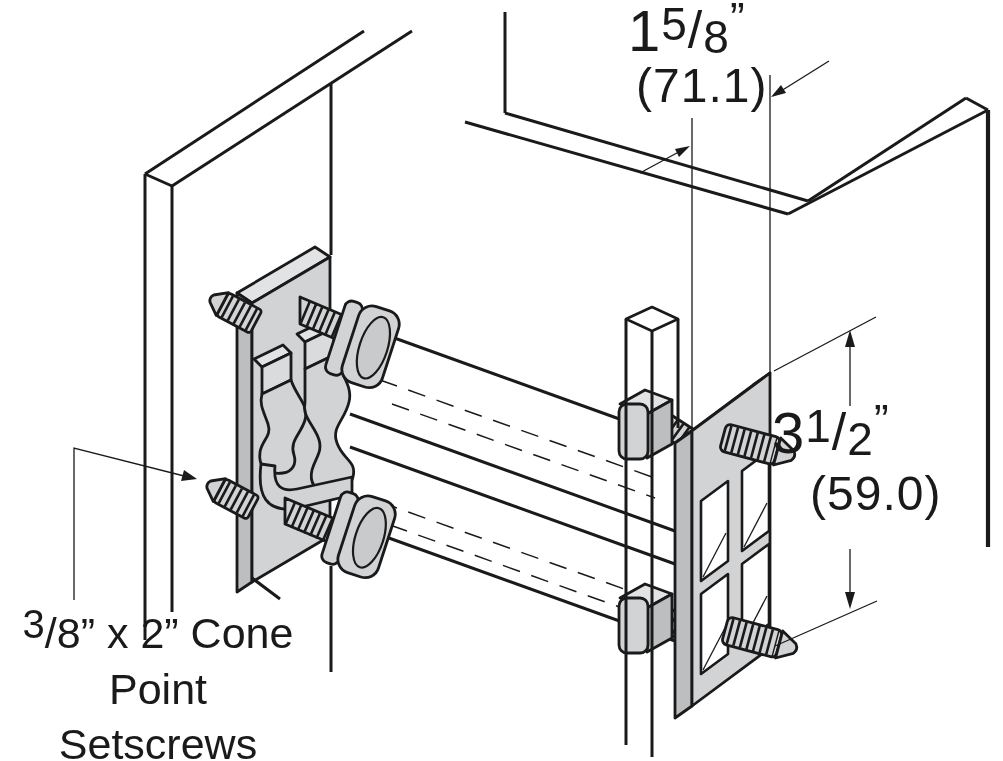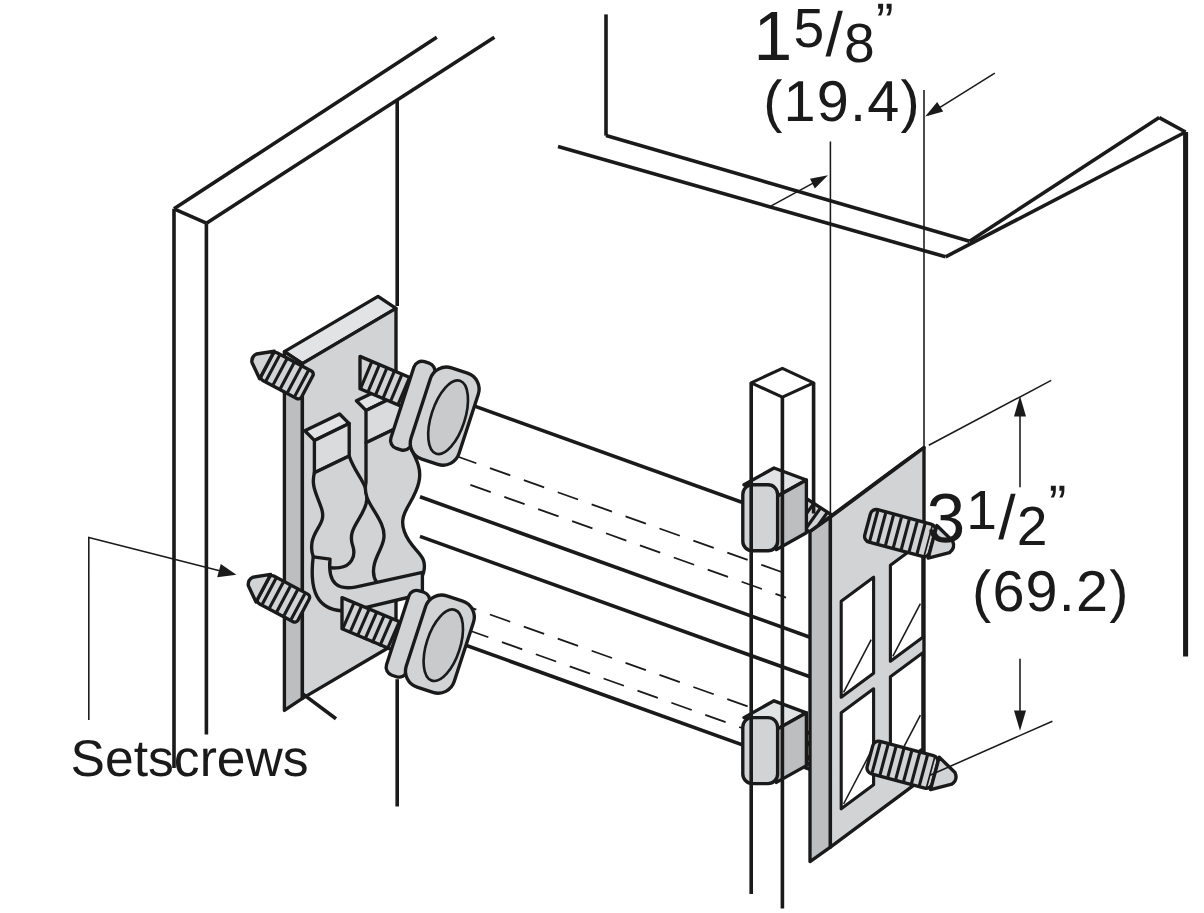--- a/index.html
+++ b/index.html
@@ -208,22 +208,24 @@
 
   <g>
     <path class="thin" d="M74,600 V448 L192,478"></path>
     <polygon class="arr" points="197,479 181,481 184,470"></polygon>
   </g>
 </svg>
 
 <div class="lab" style="left:628px;top:2px">
   <span class="big">1</span><span class="frnum">5</span><span class="frsl">/</span><span class="frden">8</span><span class="frq">”</span>
 </div>
-<div class="lab metric" style="left:636px;top:62px">(19.4)</div>
+<div class="lab metric" style="left:636px;top:62px">(71.1)</div>
 
 <div class="lab" style="left:772px;top:404px">
   <span class="big">3</span><span class="frnum">1</span><span class="frsl">/</span><span class="frden">2</span><span class="frq">”</span>
 </div>
-<div class="lab metric" style="left:810px;top:470px">(69.2)</div>
+<div class="lab metric" style="left:810px;top:470px">(59.0)</div>
 
 <div id="callout">
+  <div><span class="frnum">3</span><span class="frsl">/</span><span>8” x 2” Cone</span></div>
+  <div>Point</div>
   <div>Setscrews</div>
 </div>
 
 </body></html>

